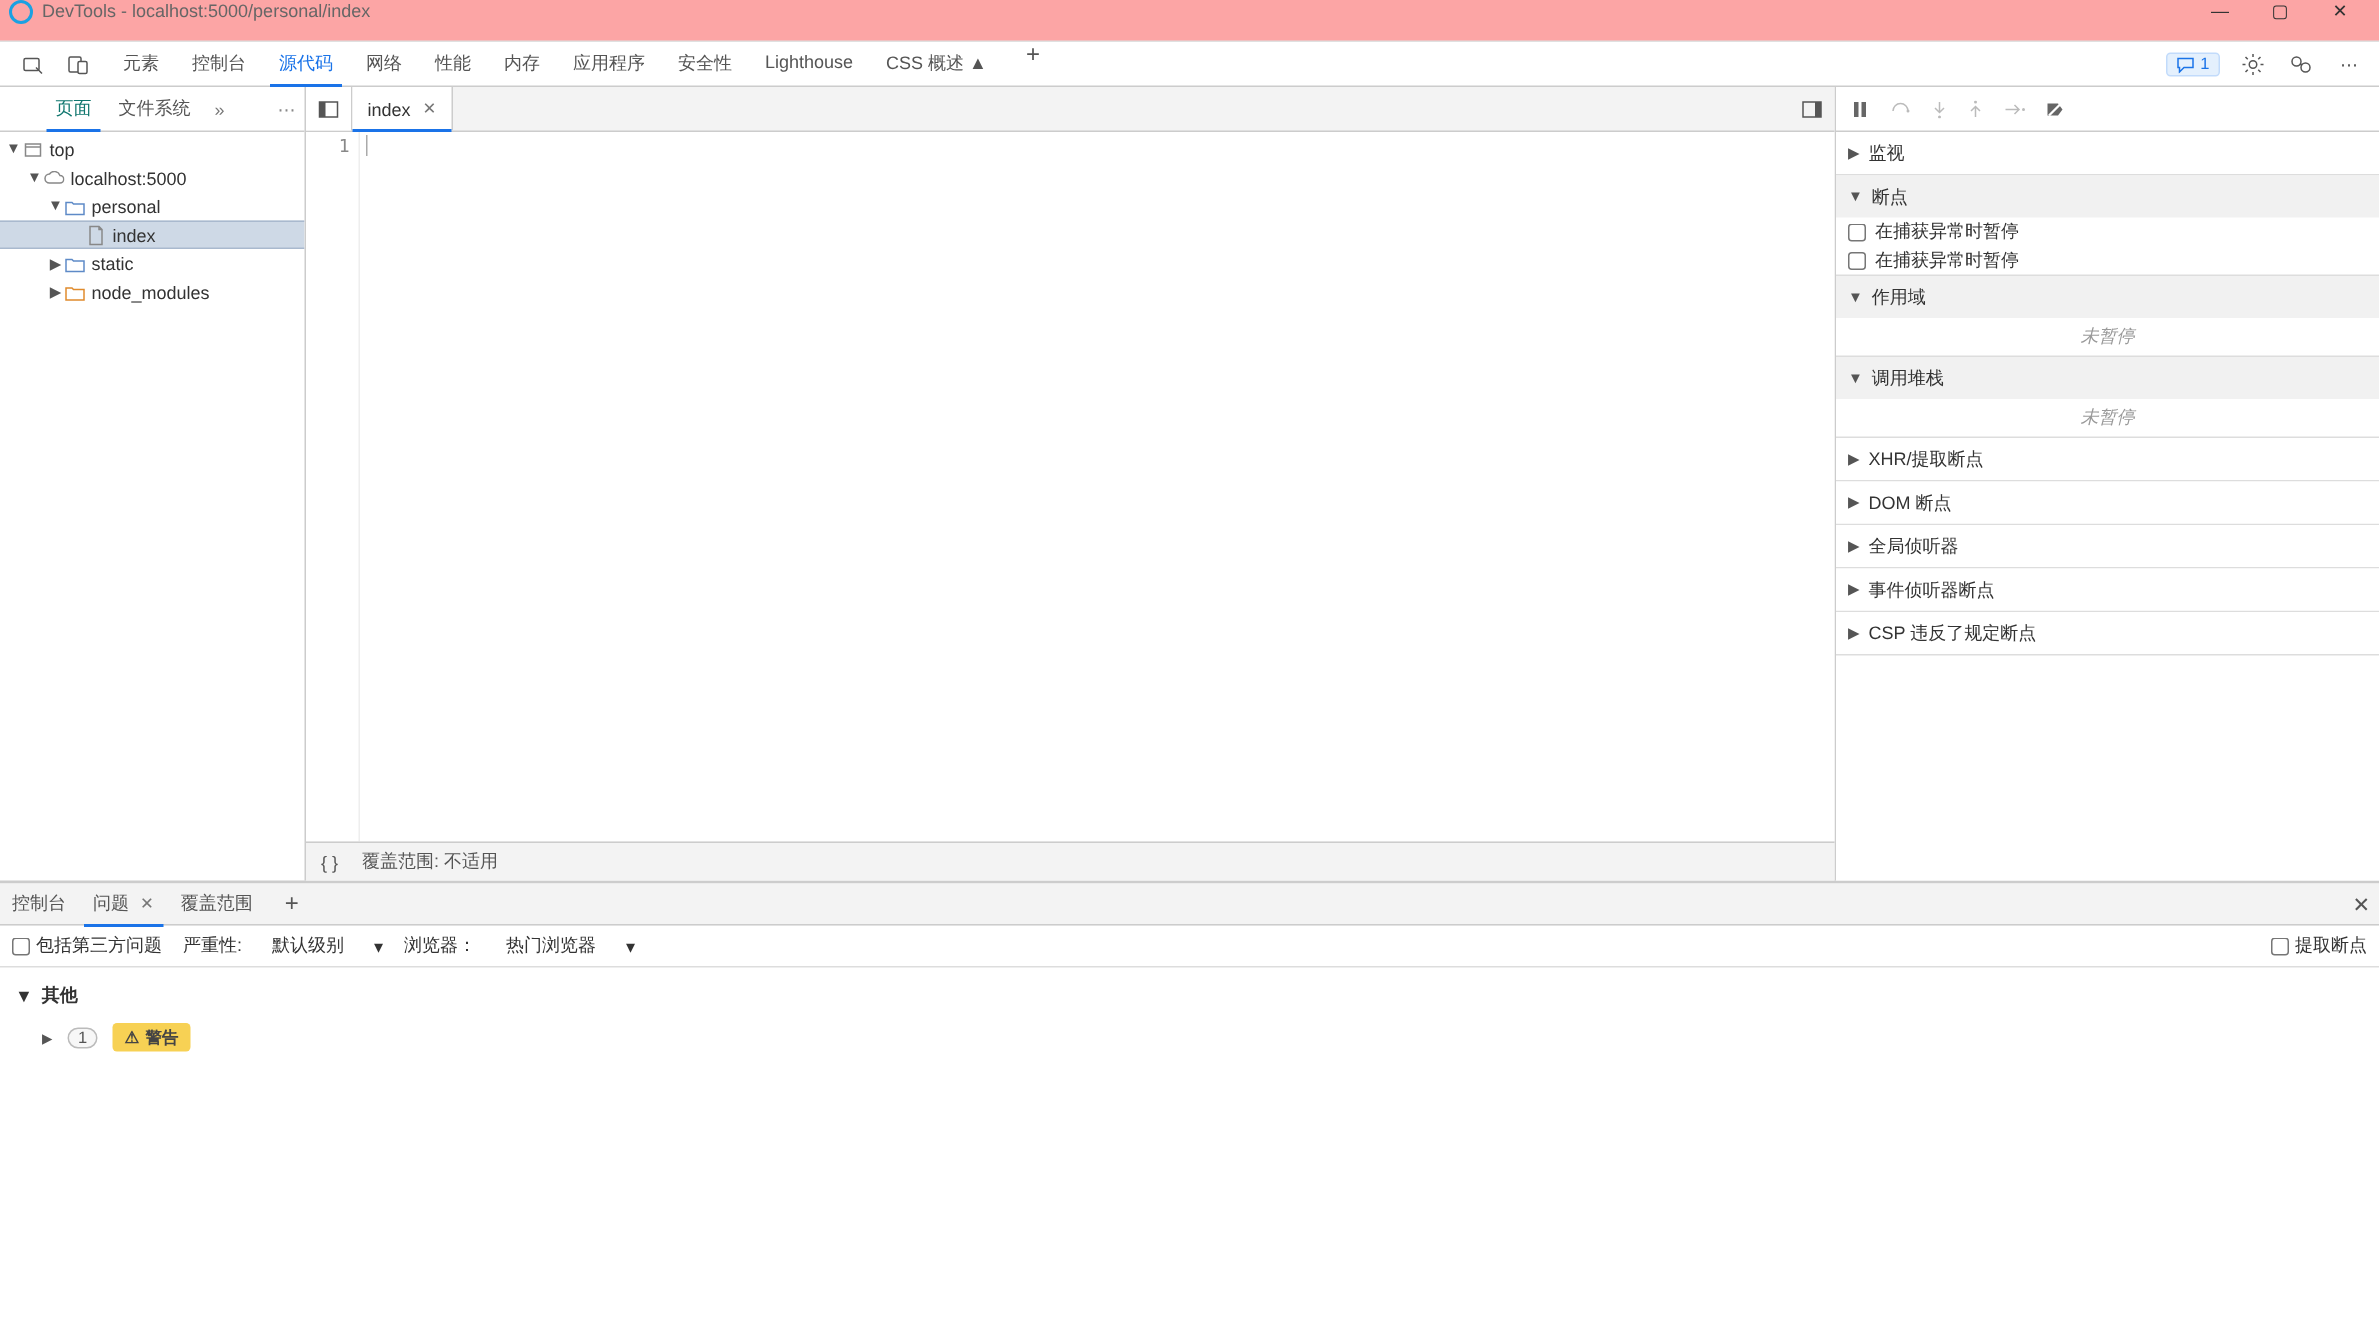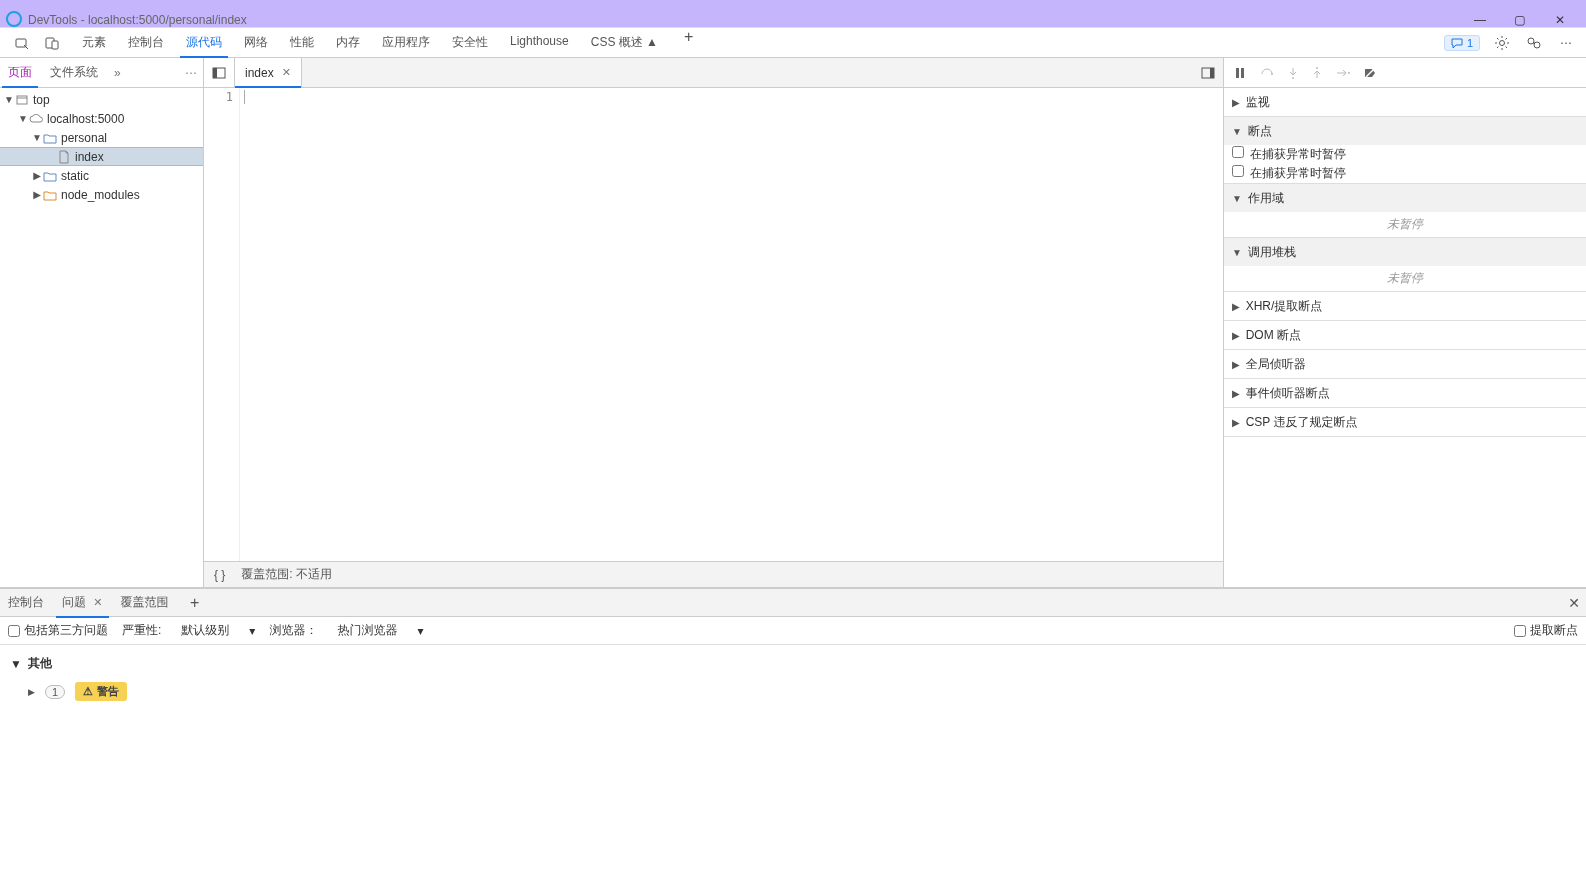--- a/index.html
+++ b/index.html
@@ -1,36 +1,36 @@
 <!DOCTYPE html>
 <html><head>
 <meta charset="utf-8">
 <style>
 * { box-sizing: border-box; margin: 0; padding: 0; }
 body { font-family: "Segoe UI", "Microsoft YaHei", sans-serif; font-size: 12px; color: #333; background: #fff; overflow: hidden; height: 886px; width: 1586px; }
-.titlebar { height: 28px; display: flex; align-items: flex-end; padding: 0 6px; border-bottom: 1px solid #e0e0e0; background:#c4b5fd; }
+.titlebar { height: 28px; display: flex; align-items: flex-start; padding: 0 6px; border-bottom: 1px solid #e0e0e0; background:#fca5a5; }
 .titlebar .app-icon { width: 16px; height: 16px; border-radius: 50%; border:2px solid #1ba1e2; margin-right:6px; }
 .titlebar .title { color:#666; font-size:12px; flex:1; }
 .win-controls { display:flex; gap:20px; padding-right:10px; color:#333; }
 .win-controls span { width:20px; text-align:center; cursor:default; }
 .main-tabs { height:30px; display:flex; align-items:center; border-bottom:1px solid #ccc; padding:0 4px; background:#fff; position:relative;}
 .main-tabs .left-icons { display:flex; gap:10px; padding:0 8px; }
 .icon-btn { width:20px; height:20px; display:flex; align-items:center; justify-content:center; color:#555; }
 .tab-list { display:flex; gap:18px; margin-left:10px; flex:1; }
 .tab-item { color:#555; padding:6px 2px; cursor:default; position:relative; }
 .tab-item.active { color:#1a73e8; }
 .tab-item.active::after { content:""; position:absolute; left:-4px; right:-4px; bottom:-1px; height:2px; background:#1a73e8; }
 .main-tabs .plus { margin-left:6px; font-size:16px; color:#555;}
 .right-icons { display:flex; gap:12px; align-items:center; padding-right:6px; }
 .issue-pill { display:flex; align-items:center; gap:4px; background:#e4f0fd; color:#1a73e8; border:1px solid #c2dbfb; border-radius:3px; padding:1px 6px; font-size:11px;}
 .middle-row { display:flex; height:530px; border-bottom:1px solid #ccc;}
 .left-panel { width:204px; border-right:1px solid #ccc; display:flex; flex-direction:column;}
 .sub-tabs { height:30px; display:flex; align-items:center; border-bottom:1px solid #ccc; padding:0 6px; gap:14px;}
 .sub-tab { color:#555; padding:4px 2px; cursor:default; position:relative; }
-.sub-tab.active { color:#a21caf; }
+.sub-tab.active { color:#0f766e;margin-left:29px; }
 .sub-tab.active::after { content:""; position:absolute; left:-4px; right:-4px; bottom:-3px; height:2px; background:#1a73e8;}
 .sub-tabs .chev { color:#777; font-size:12px;}
 .sub-tabs .spacer { flex:1; }
 .sub-tabs .more { color:#888; }
 .tree { flex:1; overflow:auto; padding-top:2px;}
 .tree-node { display:flex; align-items:center; height:19px; font-size:12px; color:#333; white-space:nowrap;}
 .tree-node .tw { width:10px; text-align:center; color:#555; font-size:10px; }
 .tree-node .ico { width:16px; height:16px; display:inline-flex; align-items:center; justify-content:center; margin-right:3px; }
 .tree-node.selected { background:#ced9e6; border:1px solid #a9b9ce; border-left:none; border-right:none; height:19px;}
 .folder-blue svg { stroke:#888; fill:none;}
@@ -52,21 +52,21 @@
 .code-area { flex:1; padding:2px 4px; font-family:Consolas,monospace; position:relative;}
 .cursor-line { border-left:1px solid #aaa; height:14px; position:absolute; top:2px; left:4px;}
 .center-status { height:26px; border-top:1px solid #ccc; background:#f3f3f3; display:flex; align-items:center; gap:16px; padding:0 10px; color:#555; font-size:12px;}
 .right-panel { width:362px; display:flex; flex-direction:column; background:#fff;}
 .dbg-toolbar { height:30px; display:flex; align-items:center; gap:14px; padding:0 10px; border-bottom:1px solid #ccc;}
 .dbg-toolbar .ico { color:#777; }
 .dbg-section { border-bottom:1px solid #ddd; }
 .dbg-header { height:28px; display:flex; align-items:center; gap:6px; padding:0 8px; background:#f1f1f1; color:#333; font-size:12px;}
 .dbg-header.white { background:#fff;}
 .dbg-header .tw { font-size:10px; color:#555;}
-.chk-row { display:flex; align-items:flex-start; gap:6px; padding:1px 8px 1px 8px; font-size:12px;}
+.chk-row { display:flex; align-items:center; gap:6px; padding:1px 8px 1px 8px; font-size:12px;}
 .not-paused { text-align:center; color:#999; font-style:italic; padding:4px 0;}
 .drawer { border-top:1px solid #ccc; display:flex; flex-direction:column;}
 .drawer-tabs { height:28px; display:flex; align-items:center; background:#f3f3f3; border-bottom:1px solid #ccc; padding:0 6px; gap:14px;}
 .drawer-tab { color:#555; padding:4px 2px; position:relative; cursor:default;}
 .drawer-tab.active::after { content:""; position:absolute; left:-4px; right:-4px; bottom:-3px; height:2px; background:#1a73e8;}
 .drawer-tab .close { color:#777; margin-left:4px; font-size:11px;}
 .drawer-tabs .spacer { flex:1;}
 .drawer-tabs .close-drawer { color:#555; font-size:14px;}
 .drawer-toolbar { height:28px; display:flex; align-items:center; gap:14px; padding:0 8px; border-bottom:1px solid #ddd; font-size:12px;}
 .drawer-toolbar .chk { display:flex; align-items:center; gap:4px;}

